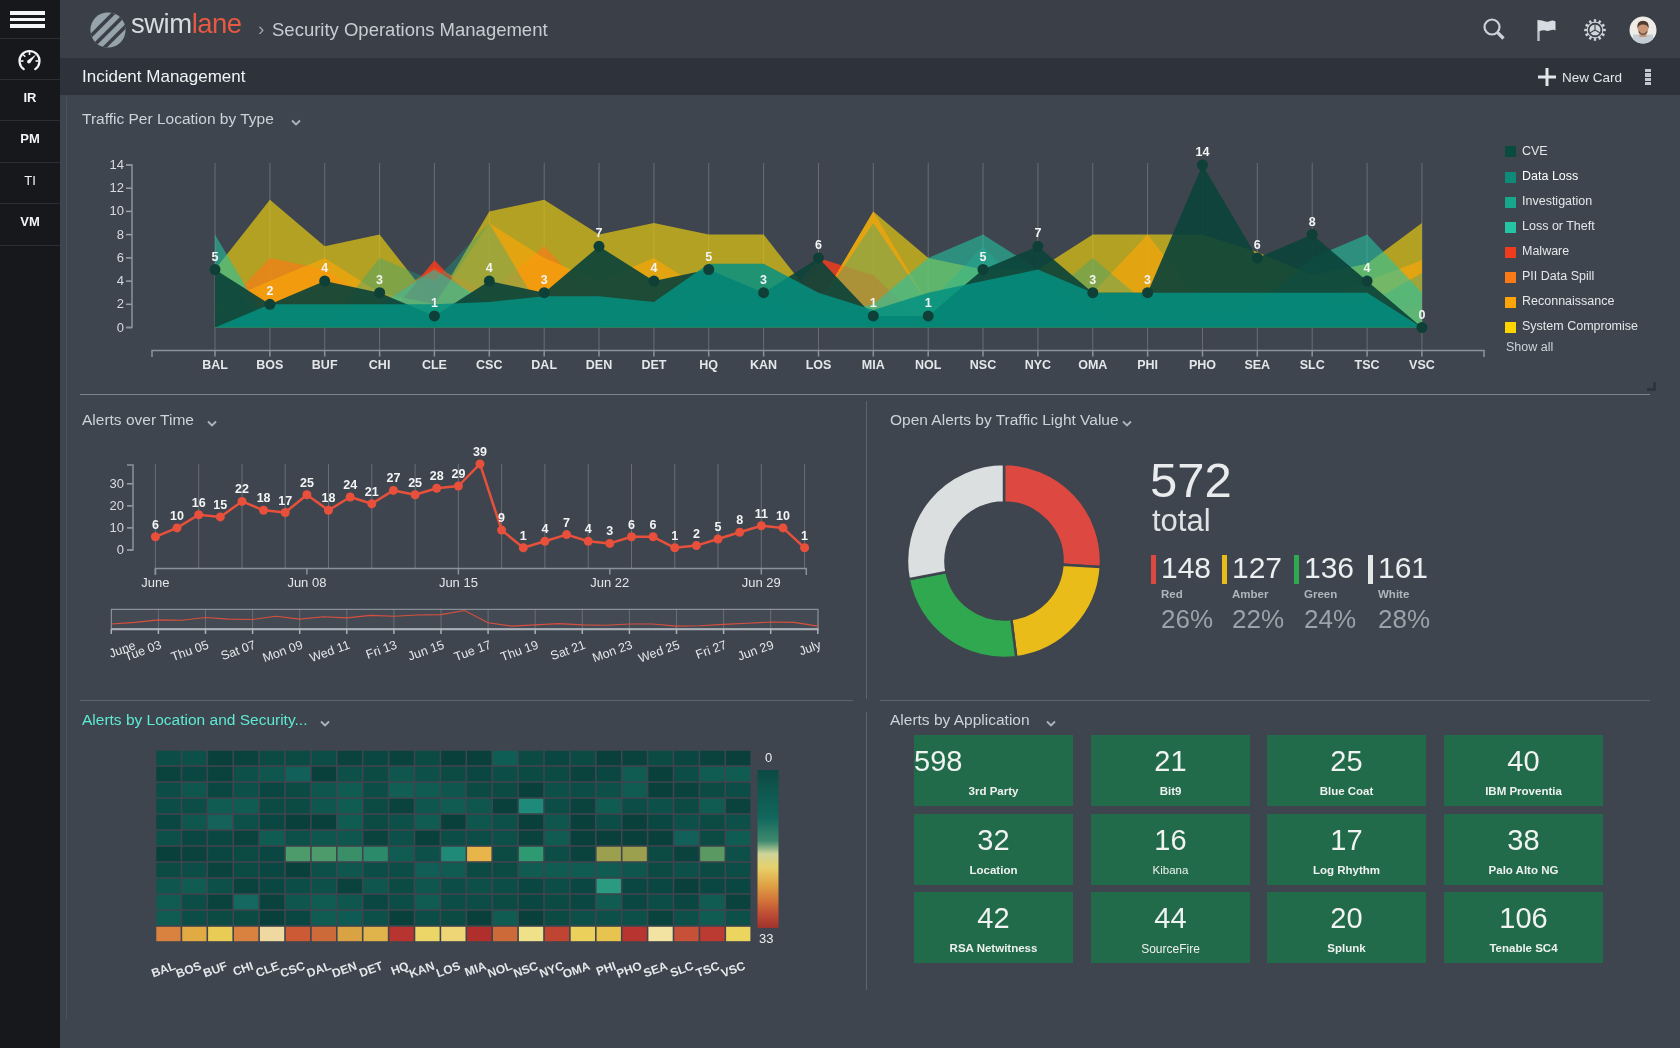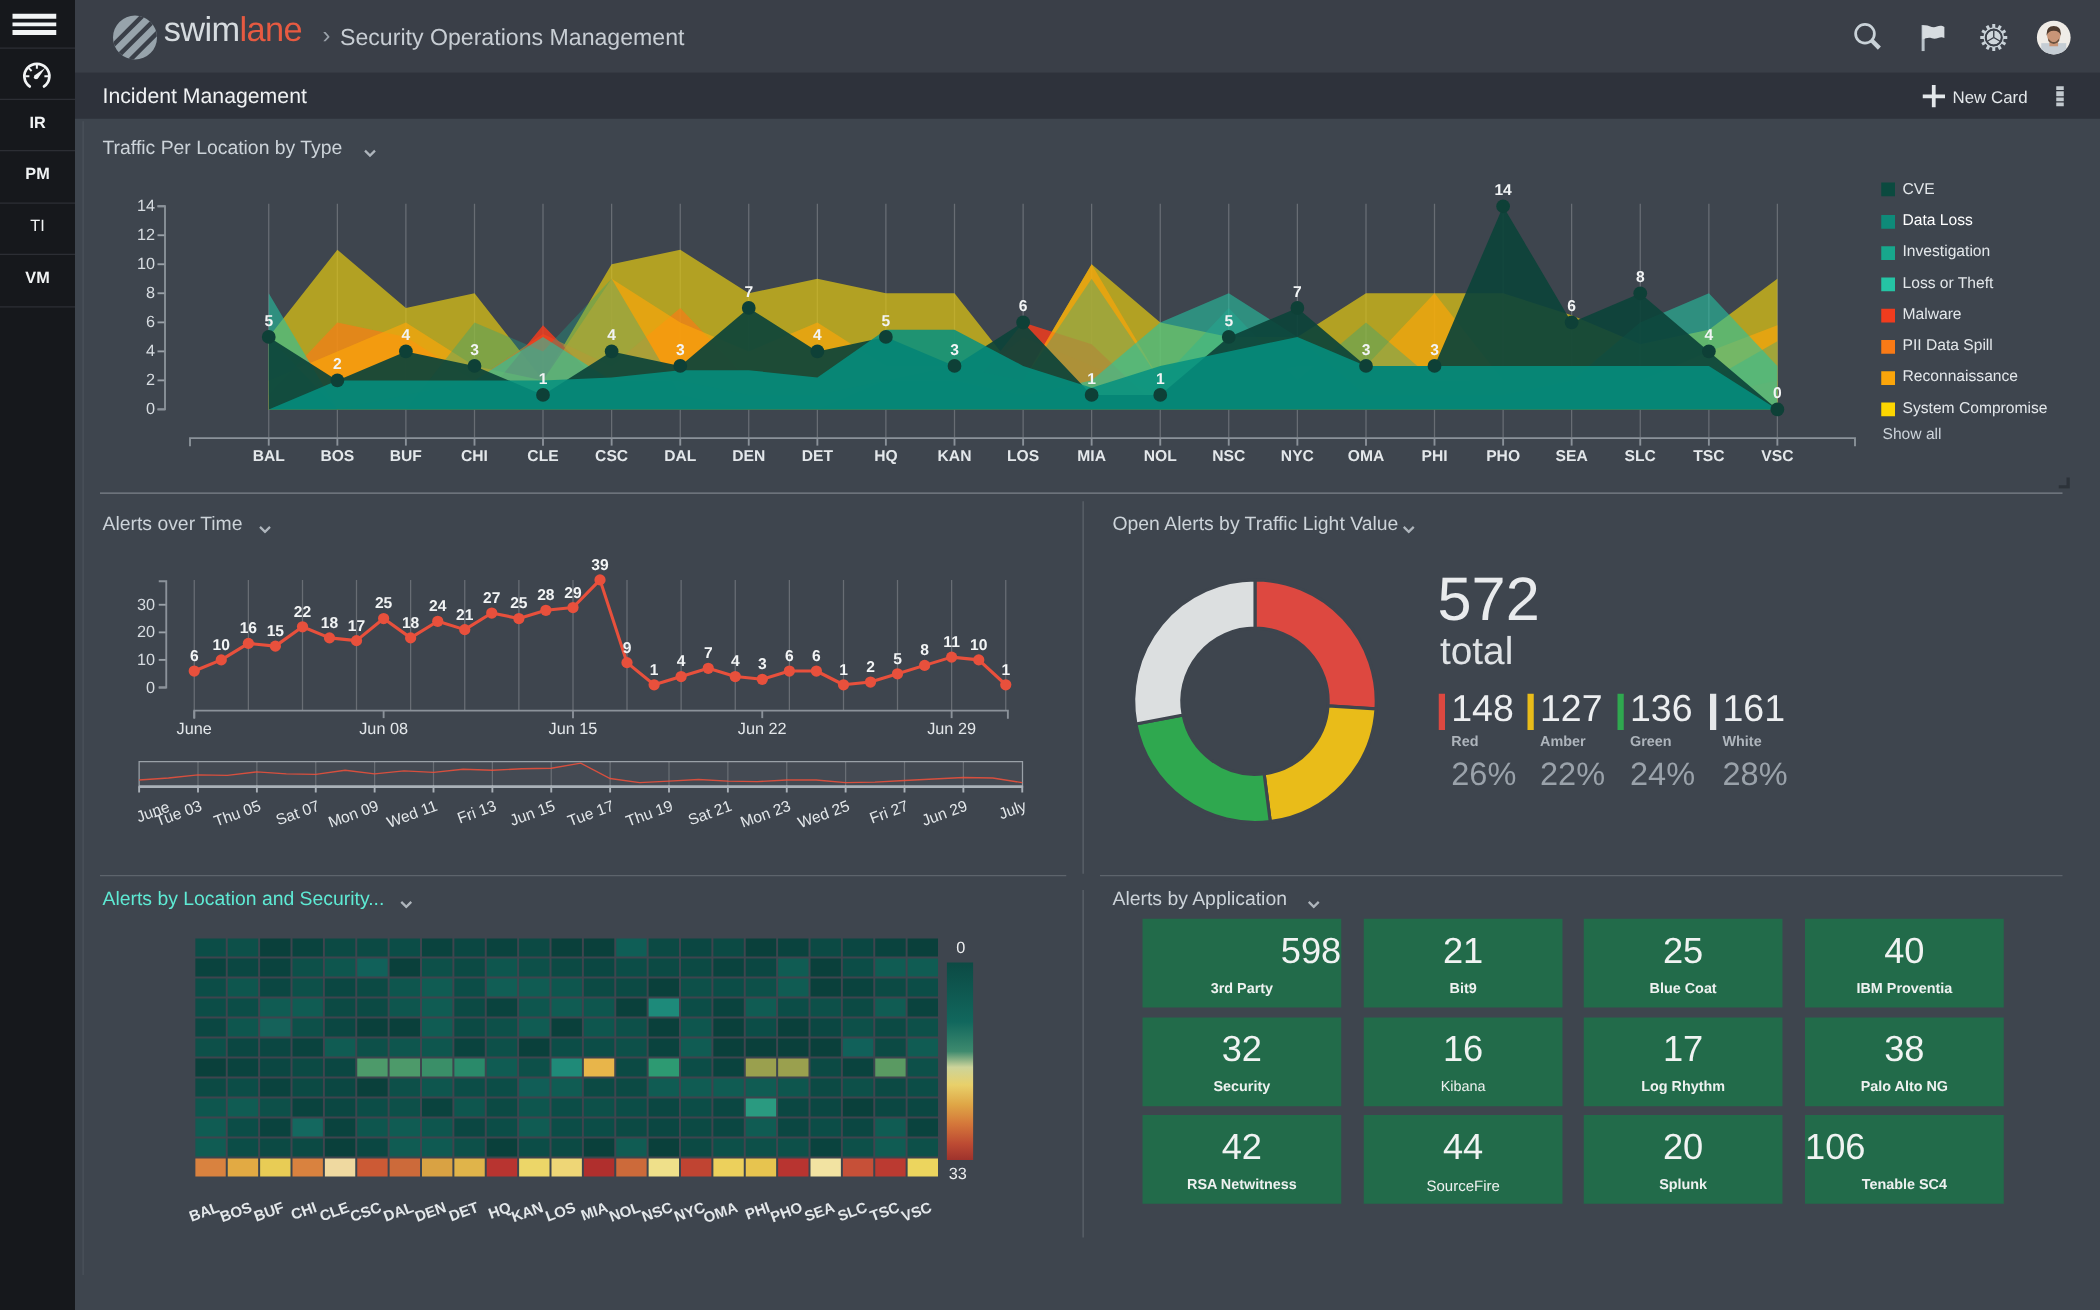--- a/index.html
+++ b/index.html
@@ -788,38 +788,38 @@
 <text x="694.5" y="969" text-anchor="end" font-size="12" font-weight="bold" fill="#e3e7ea" transform="rotate(-20 694.5 969)">SLC</text>
 <text x="720.4" y="969" text-anchor="end" font-size="12" font-weight="bold" fill="#e3e7ea" transform="rotate(-20 720.4 969)">TSC</text>
 <text x="746.2" y="969" text-anchor="end" font-size="12" font-weight="bold" fill="#e3e7ea" transform="rotate(-20 746.2 969)">VSC</text>
 </svg>
 
 <div class="abs" style="left:890px;top:711px;font-size:15.5px;color:#ccd3d9">Alerts by Application</div>
 <svg style="position:absolute;left:1046px;top:720px" width="10" height="7" viewBox="0 0 10 7">
     <polyline points="1,1.5 5,5.5 9,1.5" fill="none" stroke="#aeb5bc" stroke-width="1.8"></polyline>
   </svg>
 <div style="position:absolute;left:914px;top:735px;width:159px;height:71px;background:#226b4a">
-    <div style="position:absolute;left:0;right:0;top:10px;text-align:right;font-size:29px;color:#f0f3f2">598</div>
+    <div style="position:absolute;left:0;right:0;top:10px;text-align:left;font-size:29px;color:#f0f3f2">598</div>
     <div style="position:absolute;left:0;right:0;top:50px;text-align:center;font-size:11.5px;font-weight:bold;color:#eef1f0">3rd Party</div>
   </div>
 <div style="position:absolute;left:1091px;top:735px;width:159px;height:71px;background:#226b4a">
     <div style="position:absolute;left:0;right:0;top:10px;text-align:center;font-size:29px;color:#f0f3f2">21</div>
     <div style="position:absolute;left:0;right:0;top:50px;text-align:center;font-size:11.5px;font-weight:bold;color:#eef1f0">Bit9</div>
   </div>
 <div style="position:absolute;left:1267px;top:735px;width:159px;height:71px;background:#226b4a">
     <div style="position:absolute;left:0;right:0;top:10px;text-align:center;font-size:29px;color:#f0f3f2">25</div>
     <div style="position:absolute;left:0;right:0;top:50px;text-align:center;font-size:11.5px;font-weight:bold;color:#eef1f0">Blue Coat</div>
   </div>
 <div style="position:absolute;left:1444px;top:735px;width:159px;height:71px;background:#226b4a">
     <div style="position:absolute;left:0;right:0;top:10px;text-align:center;font-size:29px;color:#f0f3f2">40</div>
     <div style="position:absolute;left:0;right:0;top:50px;text-align:center;font-size:11.5px;font-weight:bold;color:#eef1f0">IBM Proventia</div>
   </div>
 <div style="position:absolute;left:914px;top:814px;width:159px;height:71px;background:#226b4a">
     <div style="position:absolute;left:0;right:0;top:10px;text-align:center;font-size:29px;color:#f0f3f2">32</div>
-    <div style="position:absolute;left:0;right:0;top:50px;text-align:center;font-size:11.5px;font-weight:bold;color:#eef1f0">Security</div>
+    <div style="position:absolute;left:0;right:0;top:50px;text-align:center;font-size:11.5px;font-weight:bold;color:#eef1f0">Location</div>
   </div>
 <div style="position:absolute;left:1091px;top:814px;width:159px;height:71px;background:#226b4a">
     <div style="position:absolute;left:0;right:0;top:10px;text-align:center;font-size:29px;color:#f0f3f2">16</div>
     <div style="position:absolute;left:0;right:0;top:50px;text-align:center;font-size:11.5px;font-weight:normal;color:#eef1f0">Kibana</div>
   </div>
 <div style="position:absolute;left:1267px;top:814px;width:159px;height:71px;background:#226b4a">
     <div style="position:absolute;left:0;right:0;top:10px;text-align:center;font-size:29px;color:#f0f3f2">17</div>
     <div style="position:absolute;left:0;right:0;top:50px;text-align:center;font-size:11.5px;font-weight:bold;color:#eef1f0">Log Rhythm</div>
   </div>
 <div style="position:absolute;left:1444px;top:814px;width:159px;height:71px;background:#226b4a">
@@ -832,15 +832,15 @@
   </div>
 <div style="position:absolute;left:1091px;top:892px;width:159px;height:71px;background:#226b4a">
     <div style="position:absolute;left:0;right:0;top:10px;text-align:center;font-size:29px;color:#f0f3f2">44</div>
     <div style="position:absolute;left:0;right:0;top:50px;text-align:center;font-size:12px;font-weight:normal;color:#eef1f0">SourceFire</div>
   </div>
 <div style="position:absolute;left:1267px;top:892px;width:159px;height:71px;background:#226b4a">
     <div style="position:absolute;left:0;right:0;top:10px;text-align:center;font-size:29px;color:#f0f3f2">20</div>
     <div style="position:absolute;left:0;right:0;top:50px;text-align:center;font-size:11.5px;font-weight:bold;color:#eef1f0">Splunk</div>
   </div>
 <div style="position:absolute;left:1444px;top:892px;width:159px;height:71px;background:#226b4a">
-    <div style="position:absolute;left:0;right:0;top:10px;font-size:29px;color:#f0f3f2">106</div>
+    <div style="position:absolute;left:0;right:0;top:10px;text-align:center;font-size:29px;color:#f0f3f2">106</div>
     <div style="position:absolute;left:0;right:0;top:50px;text-align:center;font-size:11.5px;font-weight:bold;color:#eef1f0">Tenable SC4</div>
   </div>
 
 </body></html>

